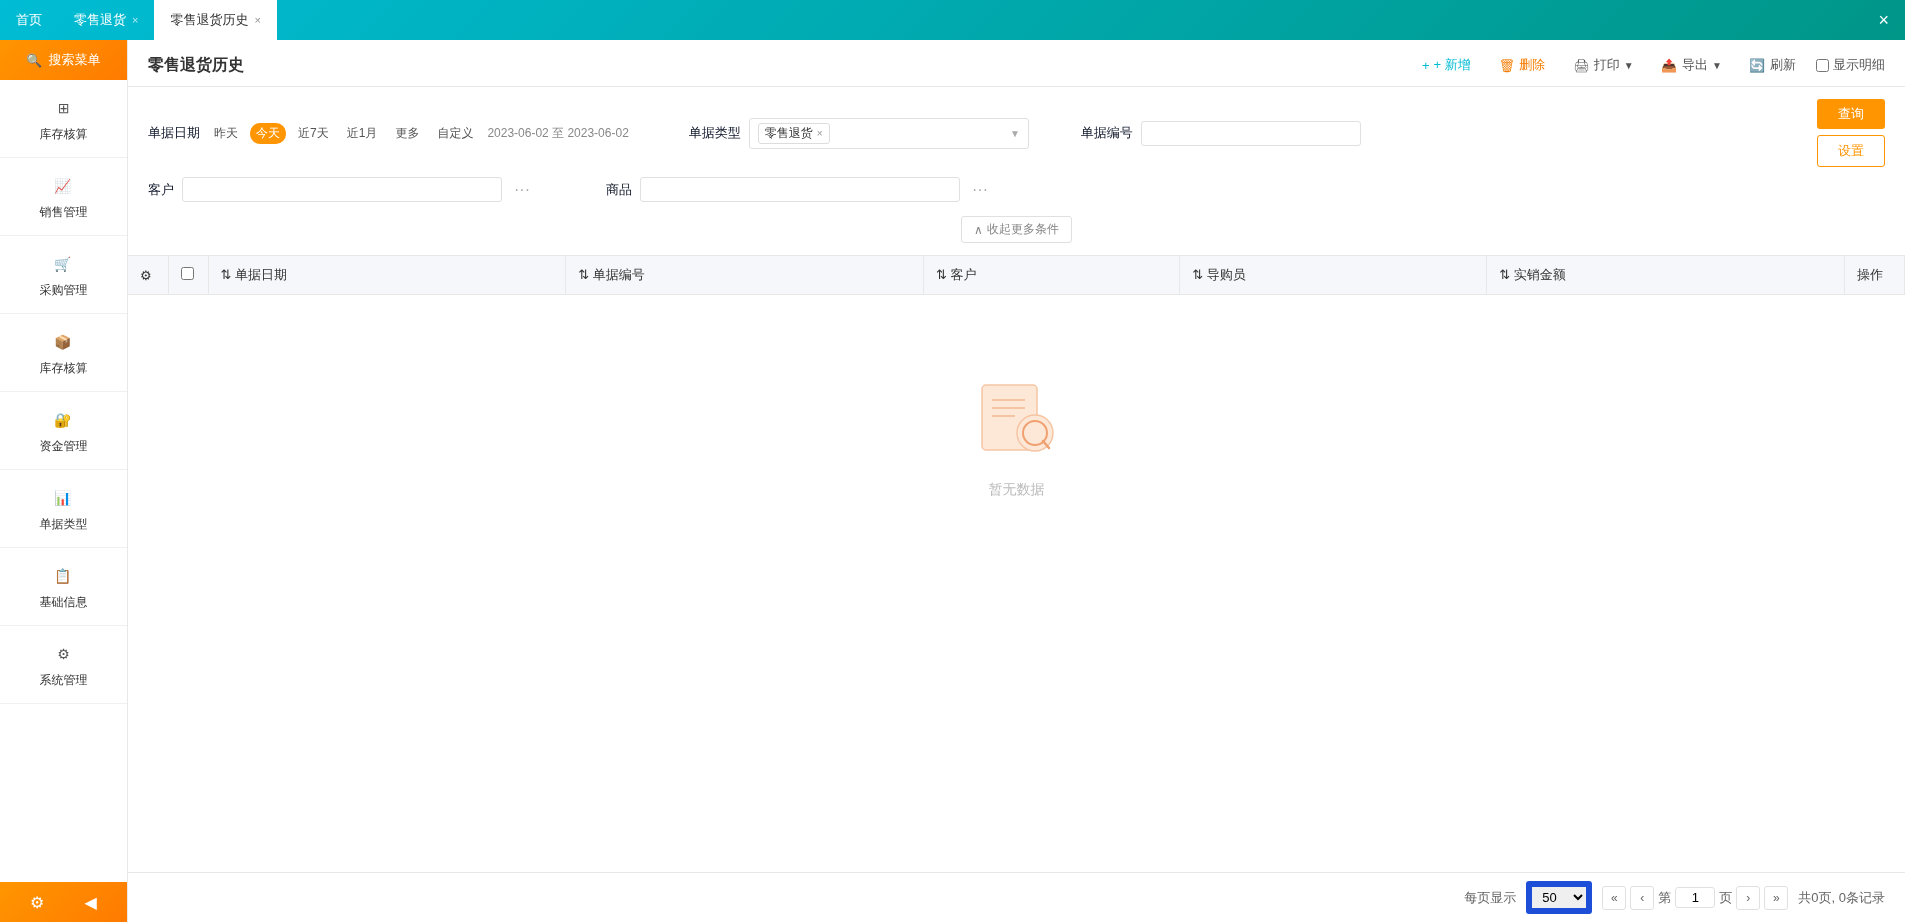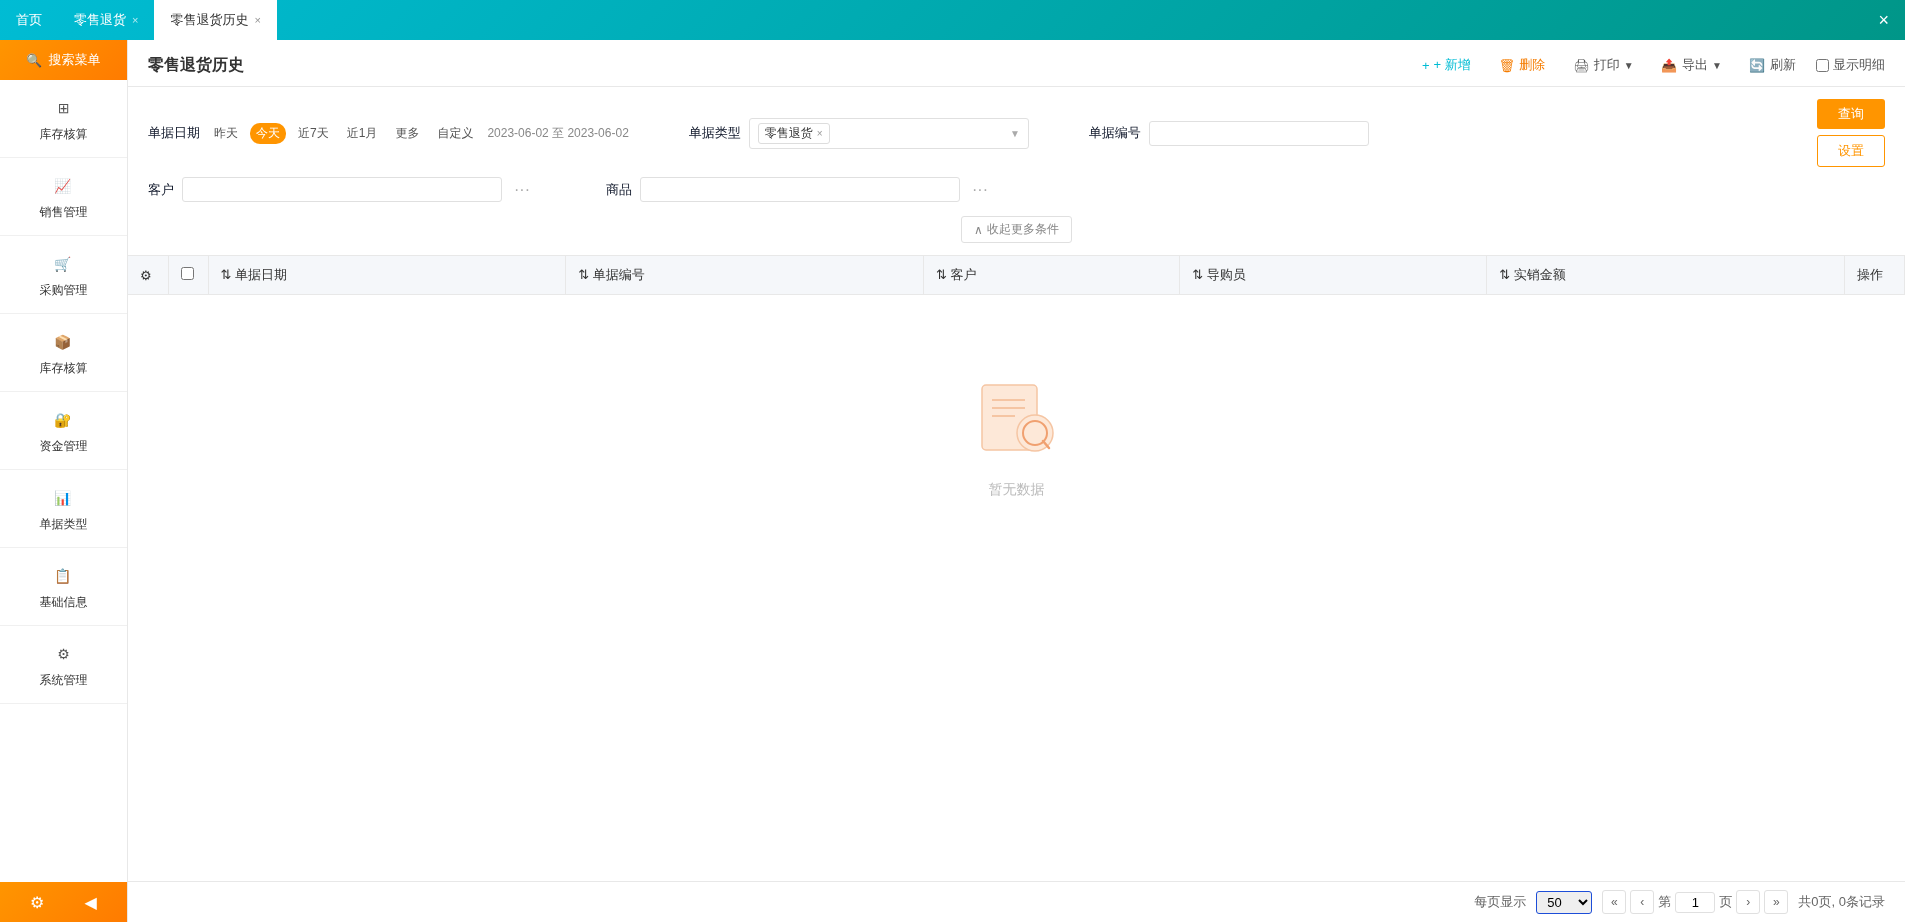--- a/index.html
+++ b/index.html
@@ -338,21 +338,21 @@
       padding: 8px 20px;
       display: flex;
       align-items: center;
       justify-content: flex-end;
       gap: 10px;
       font-size: 13px;
       color: #666;
       flex-shrink: 0;
     }
     .pagination-bar select {
-      border: 1px solid #1d4ed8;
+      border: 6px solid #1d4ed8;
       border-radius: 3px;
       padding: 2px 6px;
       font-size: 13px;
     }
     .page-nav {
       display: flex;
       align-items: center;
       gap: 4px;
     }
     .page-nav .nav-btn {
@@ -516,21 +516,21 @@
             <div style="display:flex; gap:4px; flex-wrap:wrap; flex:1;">
               <div class="tag-item">
                 <span>零售退货</span>
                 <span class="tag-close">×</span>
               </div>
             </div>
             <span style="font-size:10px; color:#aaa;">▼</span>
           </div>
         </div>
 
-        <div class="filter-item" style="margin-left: 40px;">
+        <div class="filter-item" style="margin-left: 32px;">
           <span class="filter-label">单据编号</span>
           <input class="filter-input" style="min-width: 220px;">
         </div>
 
         <div style="margin-left: auto; display: flex; flex-direction: column; gap: 6px; align-self: flex-start;">
           <button class="query-btn">查询</button>
           <button class="settings-btn">设置</button>
         </div>
       </div>
 

